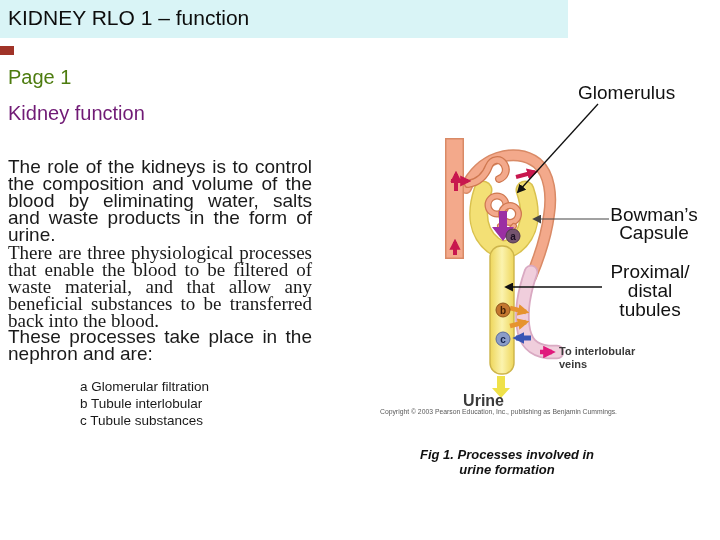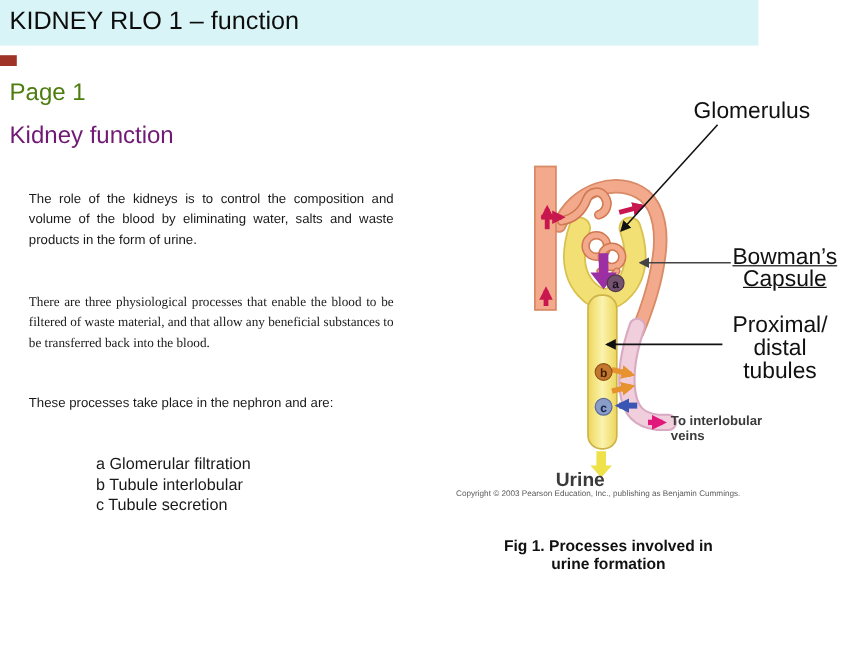--- a/index.html
+++ b/index.html
@@ -2,58 +2,58 @@
 <html><head>
 <meta charset="utf-8">
 <style>
   * { margin:0; padding:0; box-sizing:border-box; }
   html,body { width:720px; height:540px; }
   body {
     position:relative; background:#ffffff; overflow:hidden;
     font-family:"Liberation Sans", sans-serif; color:#1a1a1a;
   }
   .header {
-    position:absolute; left:0; top:0; width:632px; height:38px;
+    position:absolute; left:0; top:0; width:568px; height:38px;
     background:#d9f4f6;
   }
   .header .title {
     position:absolute; left:8px; top:6px; font-size:21px; color:#0d0d0d;
   }
   .accent-mark {
     position:absolute; left:0; top:46px; width:14px; height:9px;
     background:#a03328;
   }
   .h-page   { position:absolute; left:8px; top:66px;  font-size:20px; color:#4d7c0f; }
   .h-sub    { position:absolute; left:8px; top:102px; font-size:20px; color:#701a75; }
   .para {
     position:absolute; left:8px; width:304px;
-    font-size:11px; line-height:17px; text-align:justify; color:#1a1a1a;margin-left:16px;
+    font-size:19px; line-height:17px; text-align:justify; color:#1a1a1a;
   }
   .p1 { top:158px; } .p2 { top:244px;font-family:Liberation Serif, serif; } .p3 { top:328px; }
   .proc-list { position:absolute; left:80px; top:378px; font-size:13.5px; line-height:17px; }
   .diagram-svg { position:absolute; left:365px; top:50px; width:355px; height:375px; }
   .fig-label { position:absolute; font-size:19px; color:#111; white-space:pre-line; }
   .lbl-glomerulus { left:578px; top:82px; }
-  .lbl-bowmans    { left:608px; top:206px; width:92px; text-align:center; line-height:18px;text-decoration:underline; }
+  .lbl-bowmans    { left:608px; top:206px; width:92px; text-align:center; line-height:18px; }
   .lbl-proximal   { left:604px; top:262px; width:92px; text-align:center; line-height:19px; }
   .lbl-veins {
     position:absolute; left:559px; top:345px; width:100px;
     font-size:11px; font-weight:bold; color:#3a3a3a; line-height:13px; white-space:pre-line;
   }
   .lbl-urine {
     position:absolute; left:450px; top:392px; width:54px; text-align:right;
     font-size:16px; font-weight:bold; color:#3a3a3a;
   }
   .copyright {
     position:absolute; left:380px; top:408px; width:260px;
     font-size:6.8px; color:#5a5a5a;
   }
   .caption {
     position:absolute; left:402px; top:447px; width:210px; text-align:center;
-    font-size:13px; font-weight:bold; color:#111; line-height:15px; white-space:pre-line;
+    font-size:13px; font-weight:bold; color:#111; line-height:15px; white-space:pre-line;font-style:italic;
   }
   .badge-letter { font:bold 10px "Liberation Sans", sans-serif; text-anchor:middle; }
 </style>
 </head>
 <body>
 
 <div class="header">
   <div class="title">KIDNEY RLO 1 – function</div>
 </div>
 <div class="accent-mark"></div>
@@ -61,21 +61,21 @@
 <div class="h-page">Page 1</div>
 <div class="h-sub">Kidney function</div>
 
 <div class="para p1">The role of the kidneys is to control the composition and volume of the blood by eliminating water, salts and waste products in the form of urine.</div>
 <div class="para p2">There are three physiological processes that enable the blood to be filtered of waste material, and that allow any beneficial substances to be transferred back into the blood.</div>
 <div class="para p3">These processes take place in the nephron and are:</div>
 
 <div class="proc-list">
   <div>a Glomerular filtration</div>
   <div>b Tubule interlobular</div>
-  <div>c Tubule secretion</div>
+  <div>c Tubule substances</div>
 </div>
 
 <svg class="diagram-svg" viewBox="365 50 355 375">
   <defs>
     <linearGradient id="tubGrad" x1="0" y1="0" x2="1" y2="0">
       <stop offset="0" stop-color="#eed65b"></stop>
       <stop offset="0.5" stop-color="#fbf3ae"></stop>
       <stop offset="1" stop-color="#eed65b"></stop>
     </linearGradient>
     <marker id="mkBlack" viewBox="0 0 10 10" refX="8" refY="5" markerWidth="9" markerHeight="9" markerUnits="userSpaceOnUse" orient="auto">

